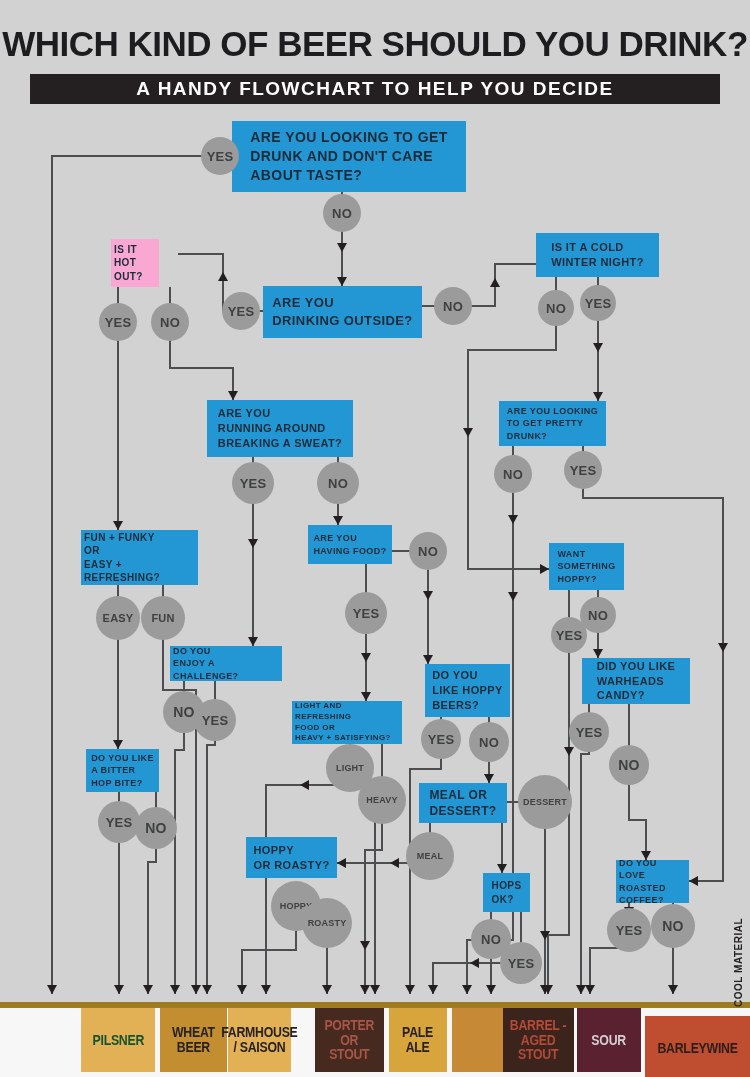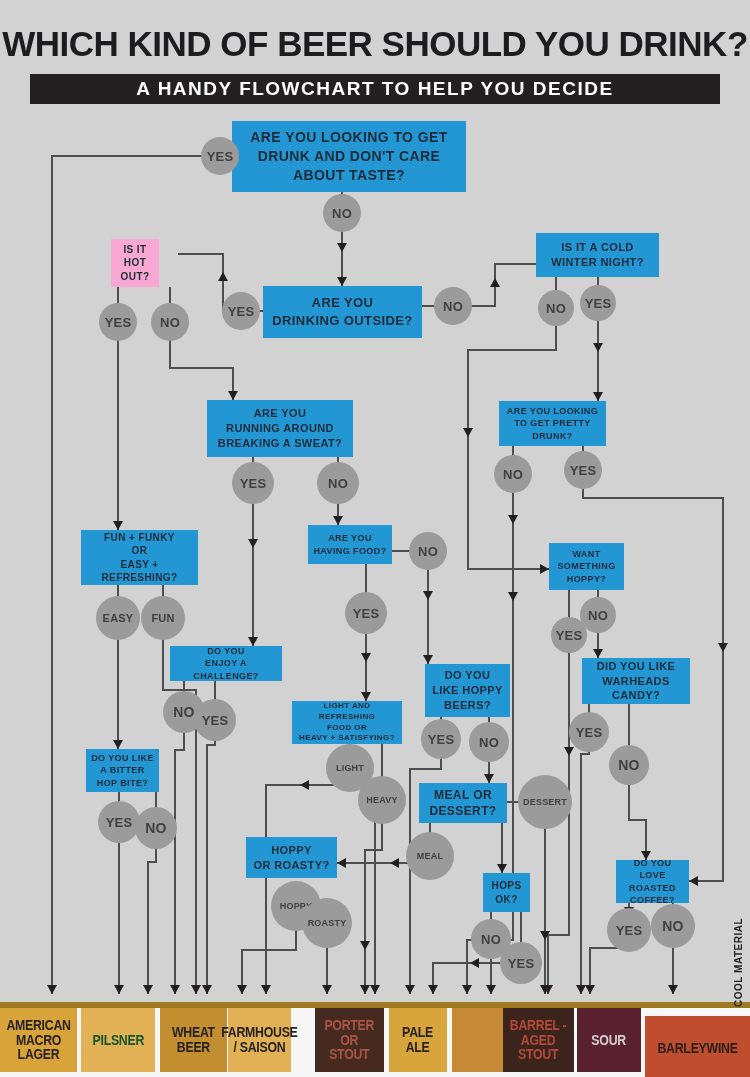--- a/index.html
+++ b/index.html
@@ -5,21 +5,21 @@
   html,body{margin:0;padding:0;background:#888;}
   #stage{position:relative;width:750px;height:1077px;margin:0 auto;background:#d2d2d2;
          font-family:"Liberation Sans",sans-serif;overflow:hidden;}
   #page-title{position:absolute;left:0;top:24px;width:750px;text-align:center;
         font-size:35px;font-weight:bold;letter-spacing:-0.5px;color:#1d1d1f;}
   #subtitle-bar{position:absolute;left:30px;top:74px;width:690px;height:30px;
         display:flex;align-items:center;justify-content:center;}
   #subtitle-bar span{font-size:19px;font-weight:bold;letter-spacing:1.5px;color:#ffffff;}
   svg#wires{position:absolute;left:0;top:0;}
   .node{position:absolute;display:flex;align-items:center;justify-content:center;
-        text-align:center;font-weight:bold;white-space:pre-line;box-sizing:border-box;
+        font-weight:bold;white-space:pre-line;box-sizing:border-box;
         padding:3px;line-height:1.35;letter-spacing:0.4px;}
   .circle{position:absolute;border-radius:50%;display:flex;align-items:center;
         justify-content:center;font-weight:bold;letter-spacing:0.2px;}
   #beer-band{position:absolute;left:0;width:750px;}
   .beer{position:absolute;display:flex;align-items:center;justify-content:center;
         text-align:center;font-weight:bold;white-space:pre-line;line-height:1.05;
         letter-spacing:-0.3px;font-size:14px;transform-origin:center;}
   .beer span{display:block;transform:scaleX(0.88);}
   #credit{position:absolute;right:6px;top:918px;writing-mode:vertical-rl;
         transform:rotate(180deg);font-size:10px;font-weight:bold;
@@ -212,23 +212,20 @@
       <div class="circle" style="left: 406px; top: 832px; width: 48px; height: 48px; font-size: 9px; background: rgb(155, 155, 155); color: rgb(63, 64, 65);">MEAL</div>
       <div class="circle" style="left: 271px; top: 881px; width: 50px; height: 50px; font-size: 9px; background: rgb(155, 155, 155); color: rgb(63, 64, 65);">HOPPY</div>
       <div class="circle" style="left: 302px; top: 898px; width: 50px; height: 50px; font-size: 9px; background: rgb(155, 155, 155); color: rgb(63, 64, 65);">ROASTY</div>
       <div class="circle" style="left: 471px; top: 919px; width: 40px; height: 40px; font-size: 13px; background: rgb(155, 155, 155); color: rgb(63, 64, 65);">NO</div>
       <div class="circle" style="left: 500px; top: 942px; width: 42px; height: 42px; font-size: 13px; background: rgb(155, 155, 155); color: rgb(63, 64, 65);">YES</div>
       <div class="circle" style="left: 607px; top: 908px; width: 44px; height: 44px; font-size: 13px; background: rgb(155, 155, 155); color: rgb(63, 64, 65);">YES</div>
       <div class="circle" style="left: 651px; top: 904px; width: 44px; height: 44px; font-size: 14px; background: rgb(155, 155, 155); color: rgb(63, 64, 65);">NO</div>
     </div>
   <div id="beer-band" style="top: 1002px; height: 75px; background: rgb(247, 247, 247);">
       <div style="position: absolute; left: 0px; top: 0px; width: 750px; height: 6px; background: rgb(158, 123, 33);"></div>
-      <div class="beer" style="left: 0px; top: 6px; width: 77px; height: 64px; background: rgb(216, 164, 57); color: rgb(38, 33, 34);"><span>AMERICAN
-MACRO
-LAGER</span></div>
       <div class="beer" style="left: 81px; top: 6px; width: 74px; height: 64px; background: rgb(227, 177, 85); color: #14532d; text-align: center;"><span>PILSNER</span></div>
       <div class="beer" style="left: 160px; top: 6px; width: 67px; height: 64px; background: rgb(194, 142, 48); color: rgb(38, 33, 34);"><span>WHEAT
 BEER</span></div>
       <div class="beer" style="left: 228px; top: 6px; width: 63px; height: 64px; background: rgb(227, 177, 85); color: rgb(38, 33, 34);"><span>FARMHOUSE
 / SAISON</span></div>
       <div class="beer" style="left: 315px; top: 6px; width: 69px; height: 64px; background: rgb(70, 41, 31); color: rgb(168, 86, 72);"><span>PORTER
 OR
 STOUT</span></div>
       <div class="beer" style="left: 389px; top: 6px; width: 58px; height: 64px; background: rgb(216, 164, 60); color: rgb(38, 33, 34);"><span>PALE
 ALE</span></div>

